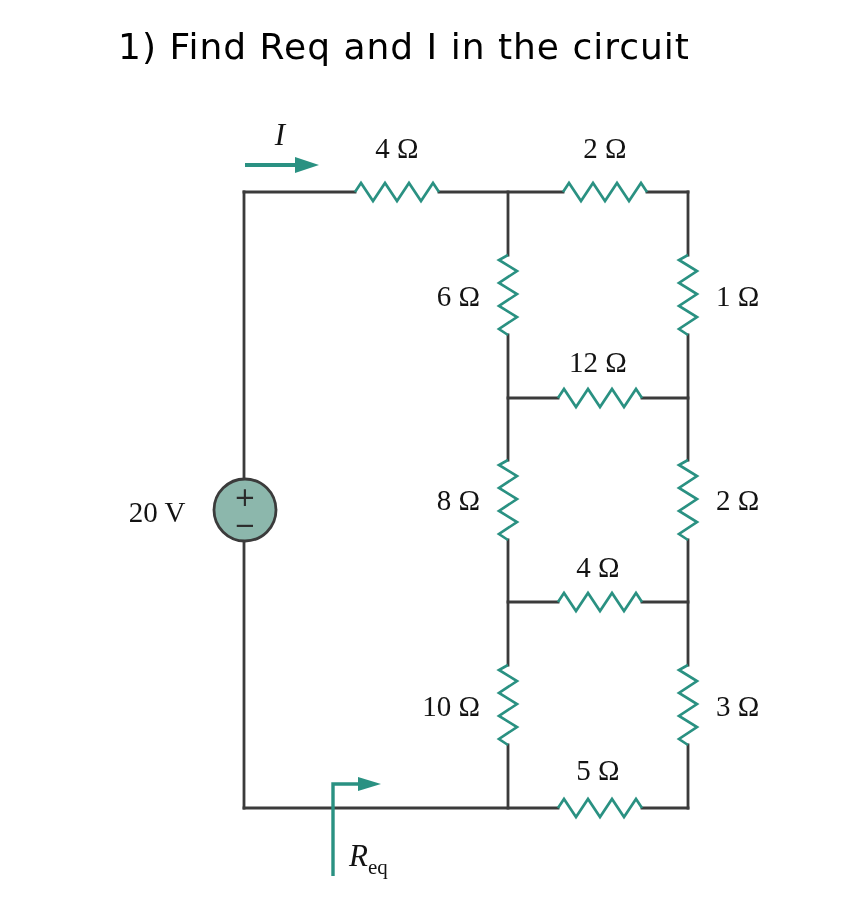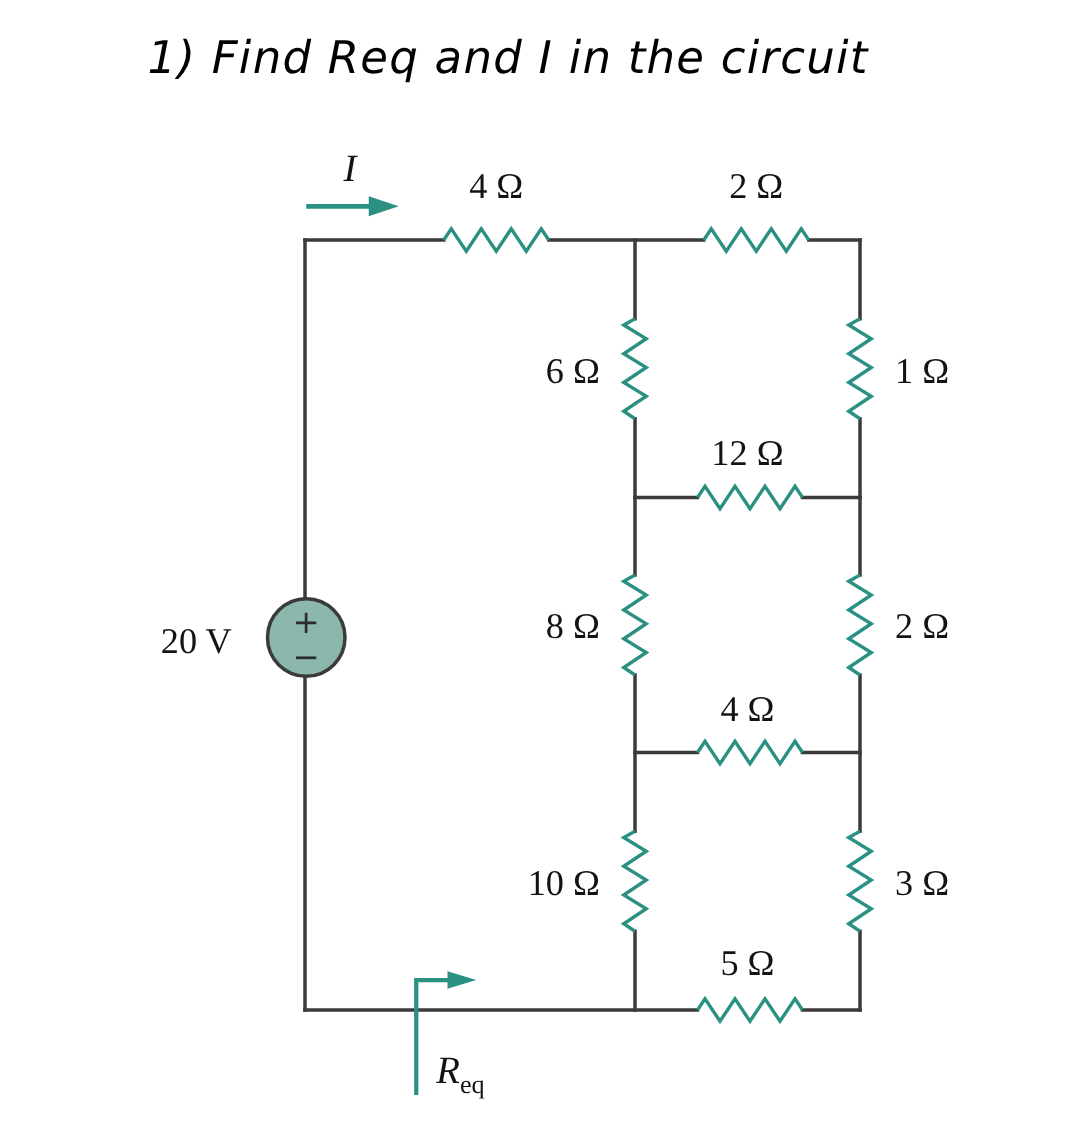--- a/index.html
+++ b/index.html
@@ -14,21 +14,20 @@
     position: relative;
     width: 862px;
     height: 898px;
     background: #ffffff;
   }
   .title {
     position: absolute;
     left: 118px;
     top: 26px;
     font-family: "DejaVu Sans", sans-serif;
-    font-style: italic;
     font-size: 36px;
     font-weight: 500;
     letter-spacing: 1px;
     color: #000000;
     white-space: nowrap;
   }
   svg.circuit {
     position: absolute;
     left: 0;
     top: 0;

